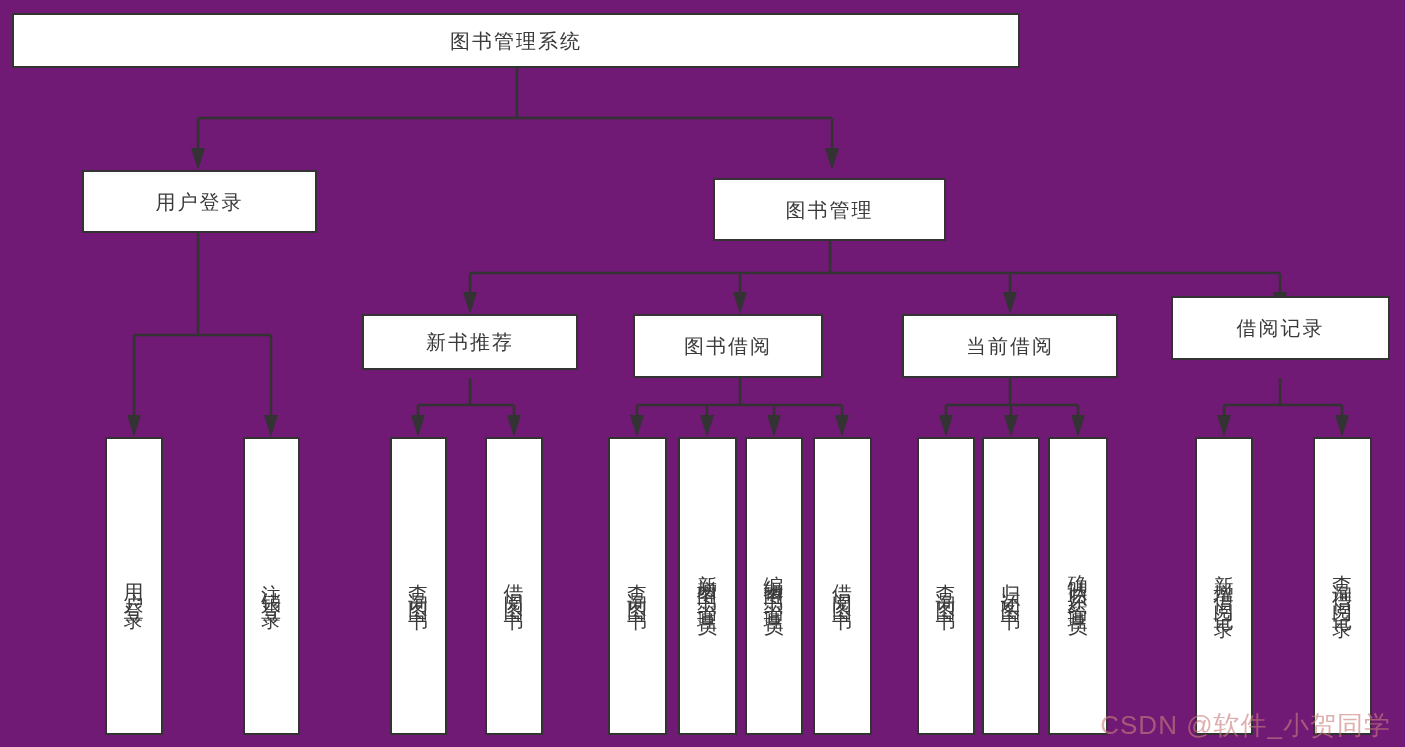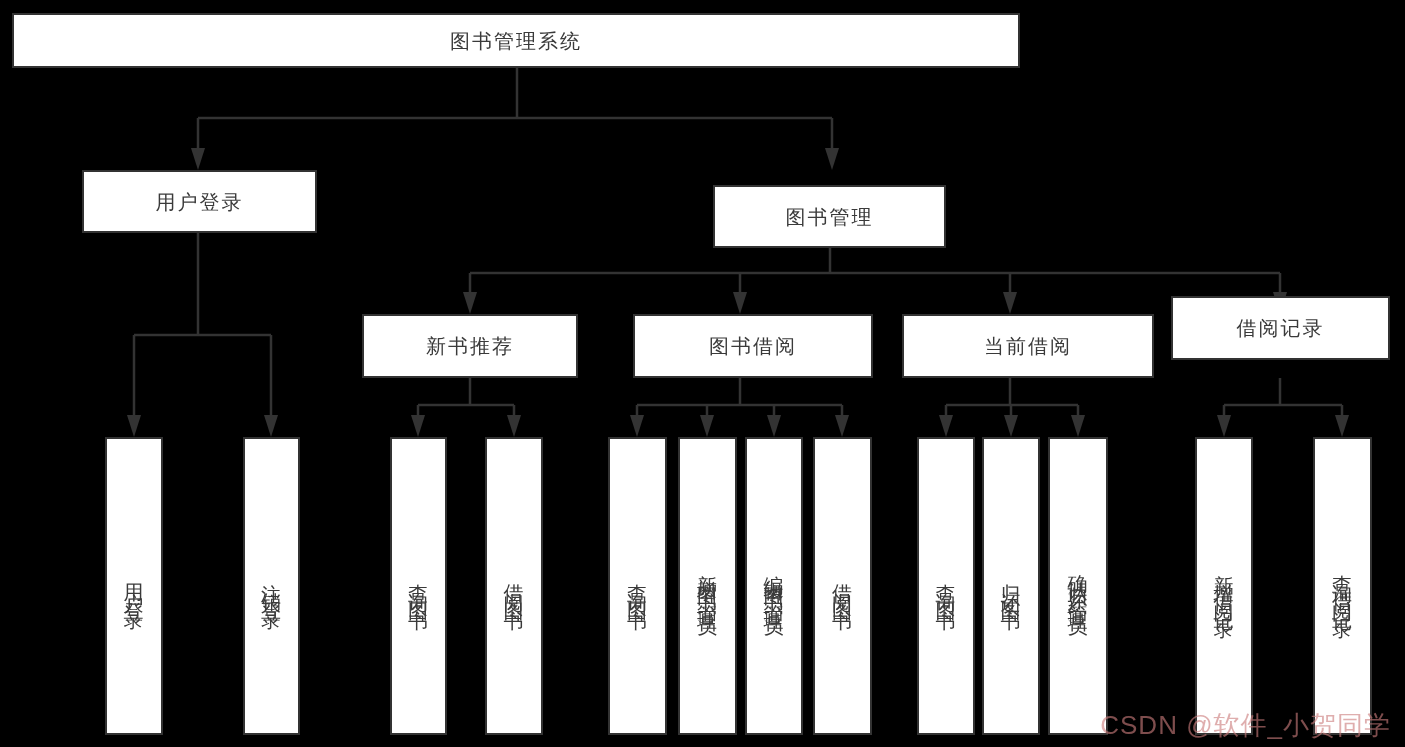--- a/index.html
+++ b/index.html
@@ -5,21 +5,21 @@
   html, body {
     margin: 0;
     padding: 0;
     background: #ffffff;
     font-family: "Liberation Sans", "DejaVu Sans", sans-serif;
   }
   .canvas {
     position: relative;
     width: 1405px;
     height: 747px;
-    background: #000000;
+    background: #701a75;
     overflow: hidden;
   }
   .connector-layer {
     position: absolute;
     left: 0;
     top: 0;
     width: 1405px;
     height: 747px;
   }
   .box {
@@ -103,31 +103,31 @@
     </g>
   </svg>
 
   <div class="box" style="left:12px;top:13px;width:1008px;height:55px">
     <span class="lbl">图书管理系统</span>
   </div>
 
   <div class="box" style="left:82px;top:170px;width:235px;height:63px">
     <span class="lbl">用户登录</span>
   </div>
-  <div class="box" style="left:713px;top:185px;width:233px;height:63px">
+  <div class="box" style="left:713px;top:178px;width:233px;height:63px">
     <span class="lbl">图书管理</span>
   </div>
 
-  <div class="box" style="left:362px;top:314px;width:216px;height:64px">
+  <div class="box" style="left:362px;top:314px;width:216px;height:56px">
     <span class="lbl">新书推荐</span>
   </div>
-  <div class="box" style="left:633px;top:314px;width:240px;height:64px">
+  <div class="box" style="left:633px;top:314px;width:190px;height:64px">
     <span class="lbl">图书借阅</span>
   </div>
-  <div class="box" style="left:902px;top:314px;width:252px;height:64px">
+  <div class="box" style="left:902px;top:314px;width:216px;height:64px">
     <span class="lbl">当前借阅</span>
   </div>
   <div class="box" style="left:1171px;top:296px;width:219px;height:64px">
     <span class="lbl">借阅记录</span>
   </div>
 
   <div class="box vbox" style="left:105px;top:437px;width:58px;height:298px">
     <span class="lbl">用户登录</span>
   </div>
   <div class="box vbox" style="left:243px;top:437px;width:57px;height:298px">

